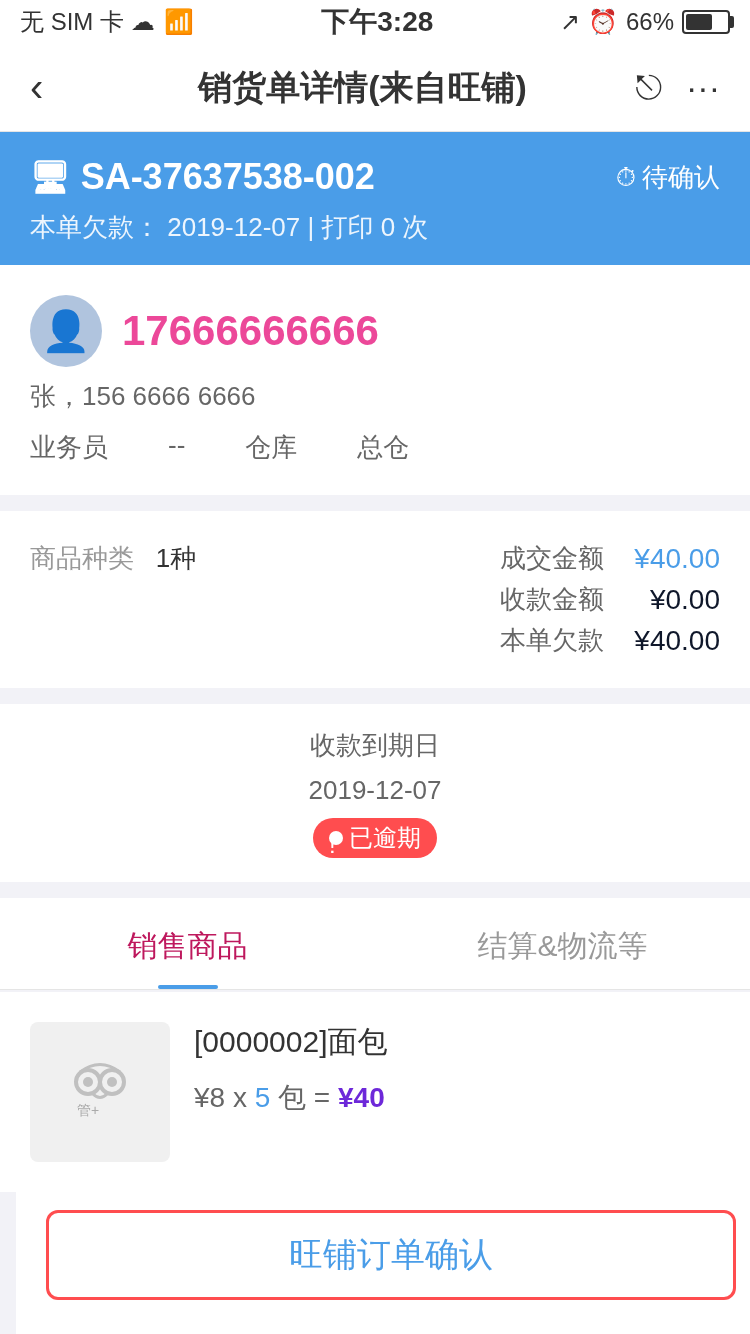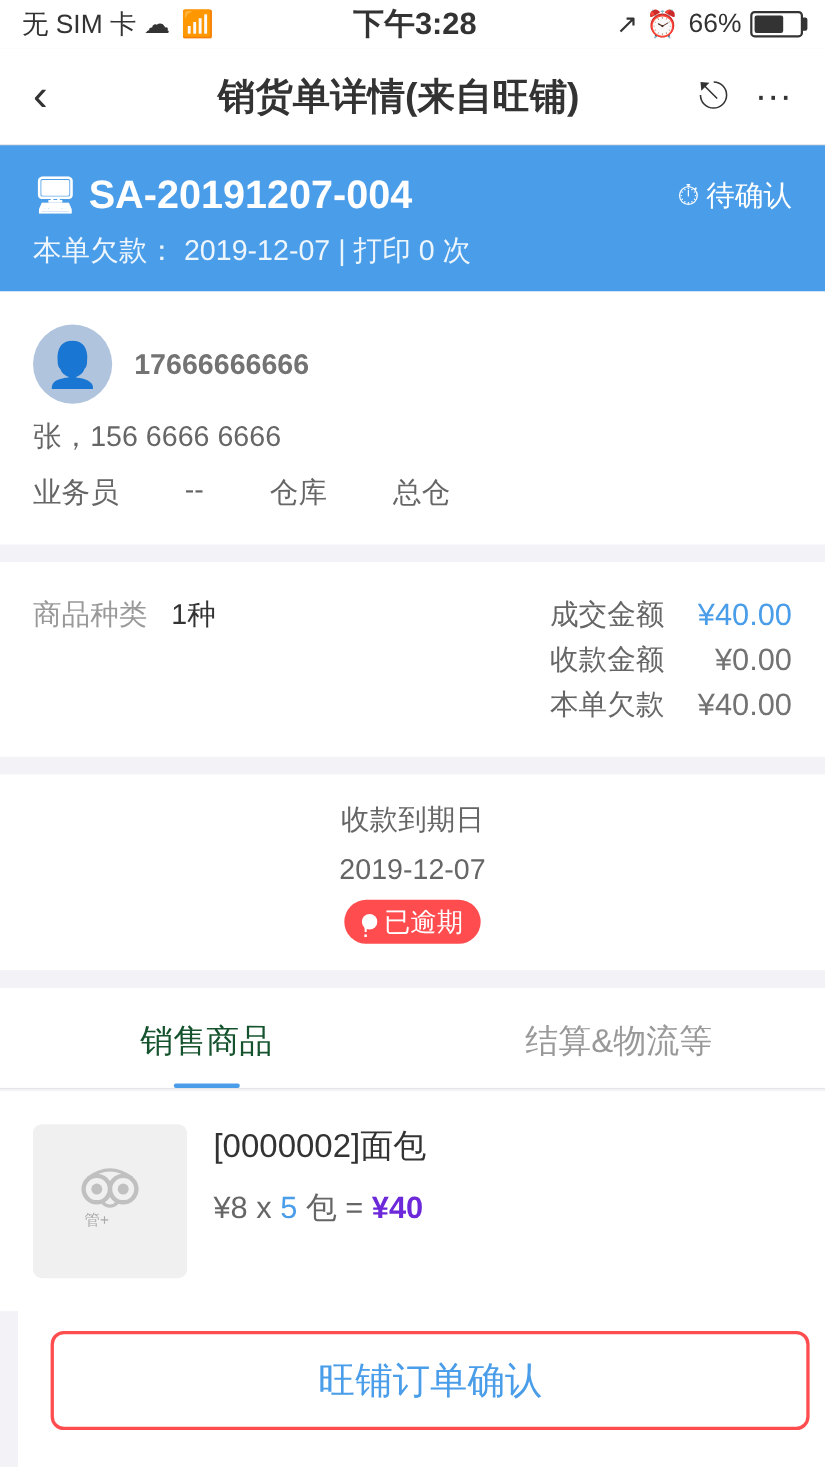--- a/index.html
+++ b/index.html
@@ -126,23 +126,23 @@
       display: flex;
       align-items: center;
       justify-content: center;
       flex-shrink: 0;
     }
     .avatar-icon {
       font-size: 40px;
       color: #7a9abf;
     }
     .customer-phone {
-      font-size: 26px;
+      font-size: 42px;
       font-weight: 600;
-      color: #737373;
+      color: #ec4899;
     }
     .customer-name {
       font-size: 26px;
       color: #666;
       margin-bottom: 16px;
     }
     .customer-info-row {
       display: flex;
       gap: 60px;
       font-size: 26px;
@@ -167,21 +167,21 @@
       align-items: flex-end;
       gap: 6px;
       font-size: 26px;
     }
     .summary-row {
       display: flex;
       gap: 16px;
       align-items: center;
     }
     .money-label { color: #666; }
-    .money-value { color: #737373; font-weight: 500; font-size: 28px; min-width: 100px; text-align: right; }
+    .money-value { color: #0f172a; font-weight: 500; font-size: 28px; min-width: 100px; text-align: right; }
     .money-value.highlight { color: #4a9de8; }
 
     
     .due-section {
       background: #fff;
       padding: 24px 30px;
       margin-bottom: 16px;
       font-size: 26px;
       color: #666;
       display: flex;
@@ -216,21 +216,21 @@
     .tab-item {
       flex: 1;
       text-align: center;
       padding: 28px 0 22px;
       font-size: 30px;
       color: #999;
       cursor: pointer;
       position: relative;
     }
     .tab-item.active {
-      color: #14532d;
+      color: #be185d;
     }
     .tab-item.active::after {
       content: '';
       position: absolute;
       bottom: 0;
       left: 50%;
       transform: translateX(-50%);
       width: 60px;
       height: 4px;
       background: #4a9de8;
@@ -331,21 +331,21 @@
   <div class="nav-right">
     <span class="nav-share-icon">⎋</span>
     <span class="nav-more-icon">···</span>
   </div>
 </div>
 
 <div class="header-card">
   <div class="header-card-top">
     <div class="order-id">
       <span class="order-id-icon">🖥</span>
-      <span>SA-20191207-004</span>
+      <span>SA-37637538-002</span>
     </div>
     <div class="status-badge">
       <span>⏱</span>
       <span>待确认</span>
     </div>
   </div>
   <div class="order-meta">
     <span>本单欠款：</span>
     <span>2019-12-07</span>
     <span>| 打印 0 次</span>

